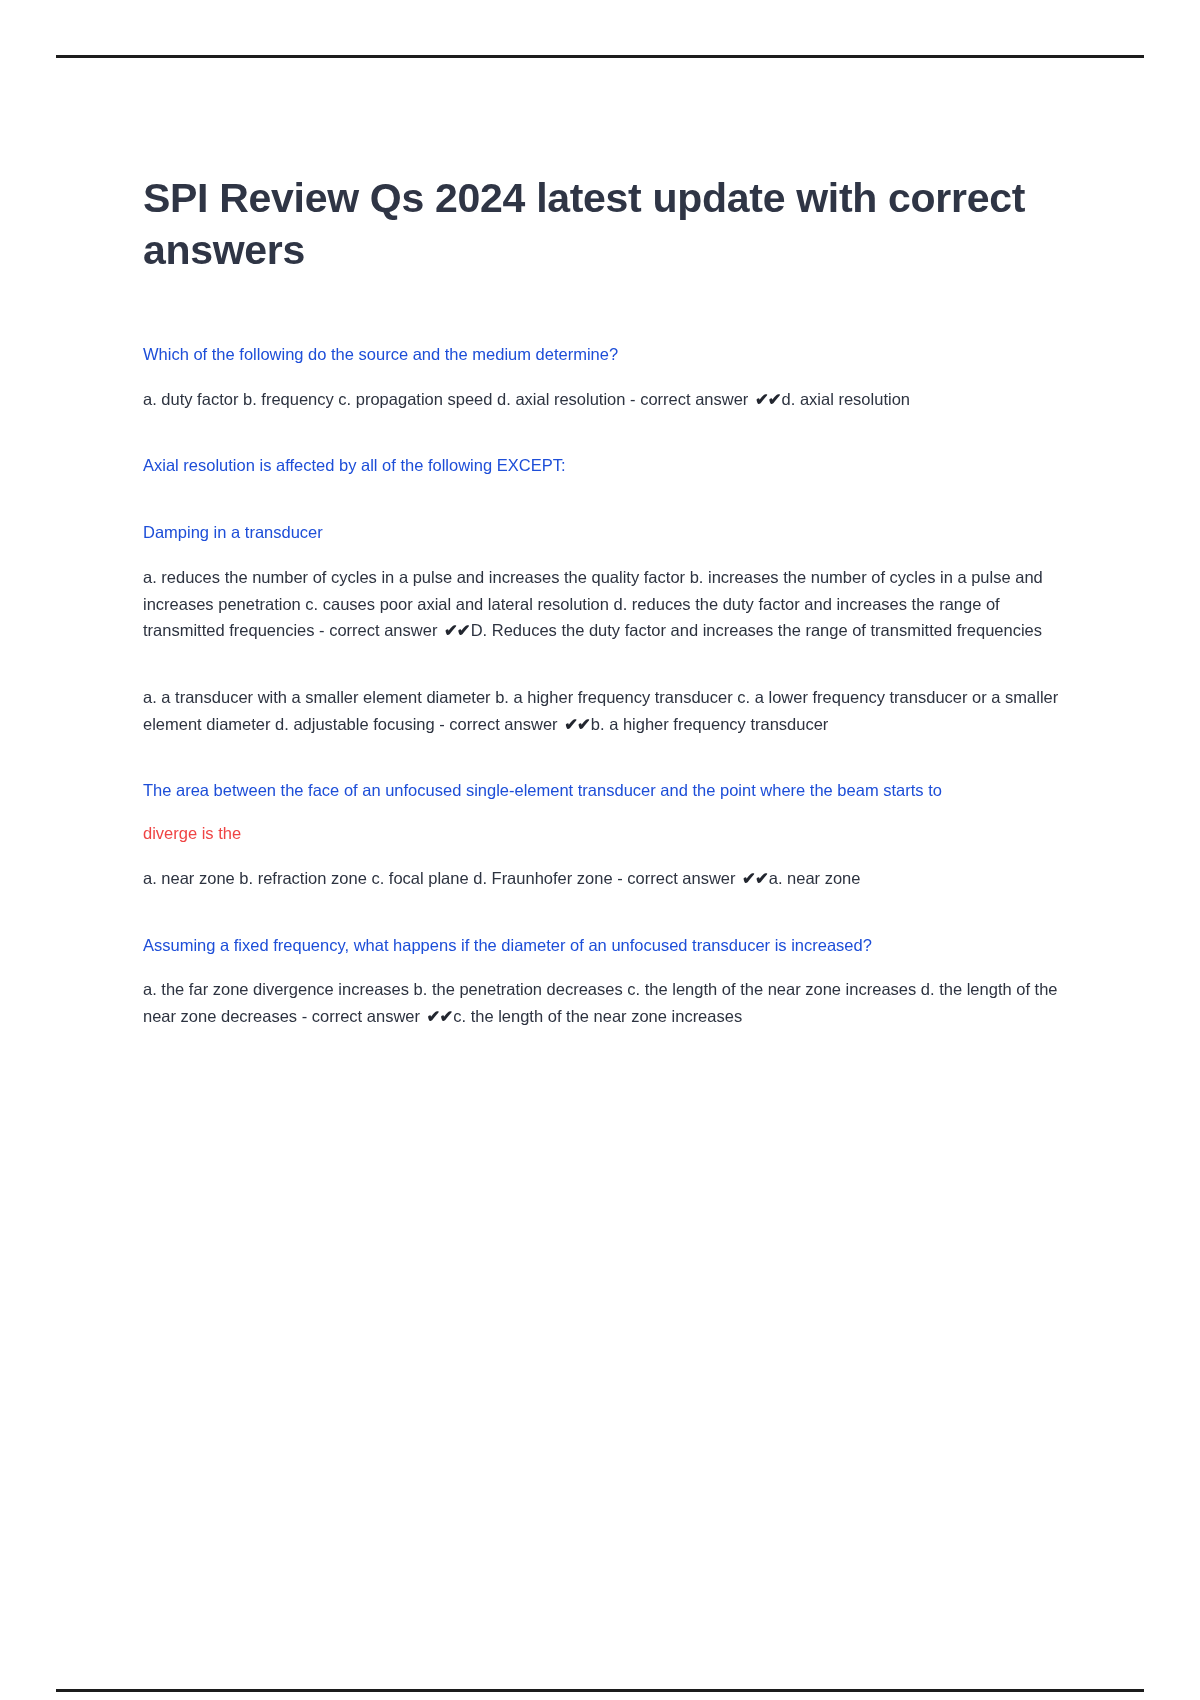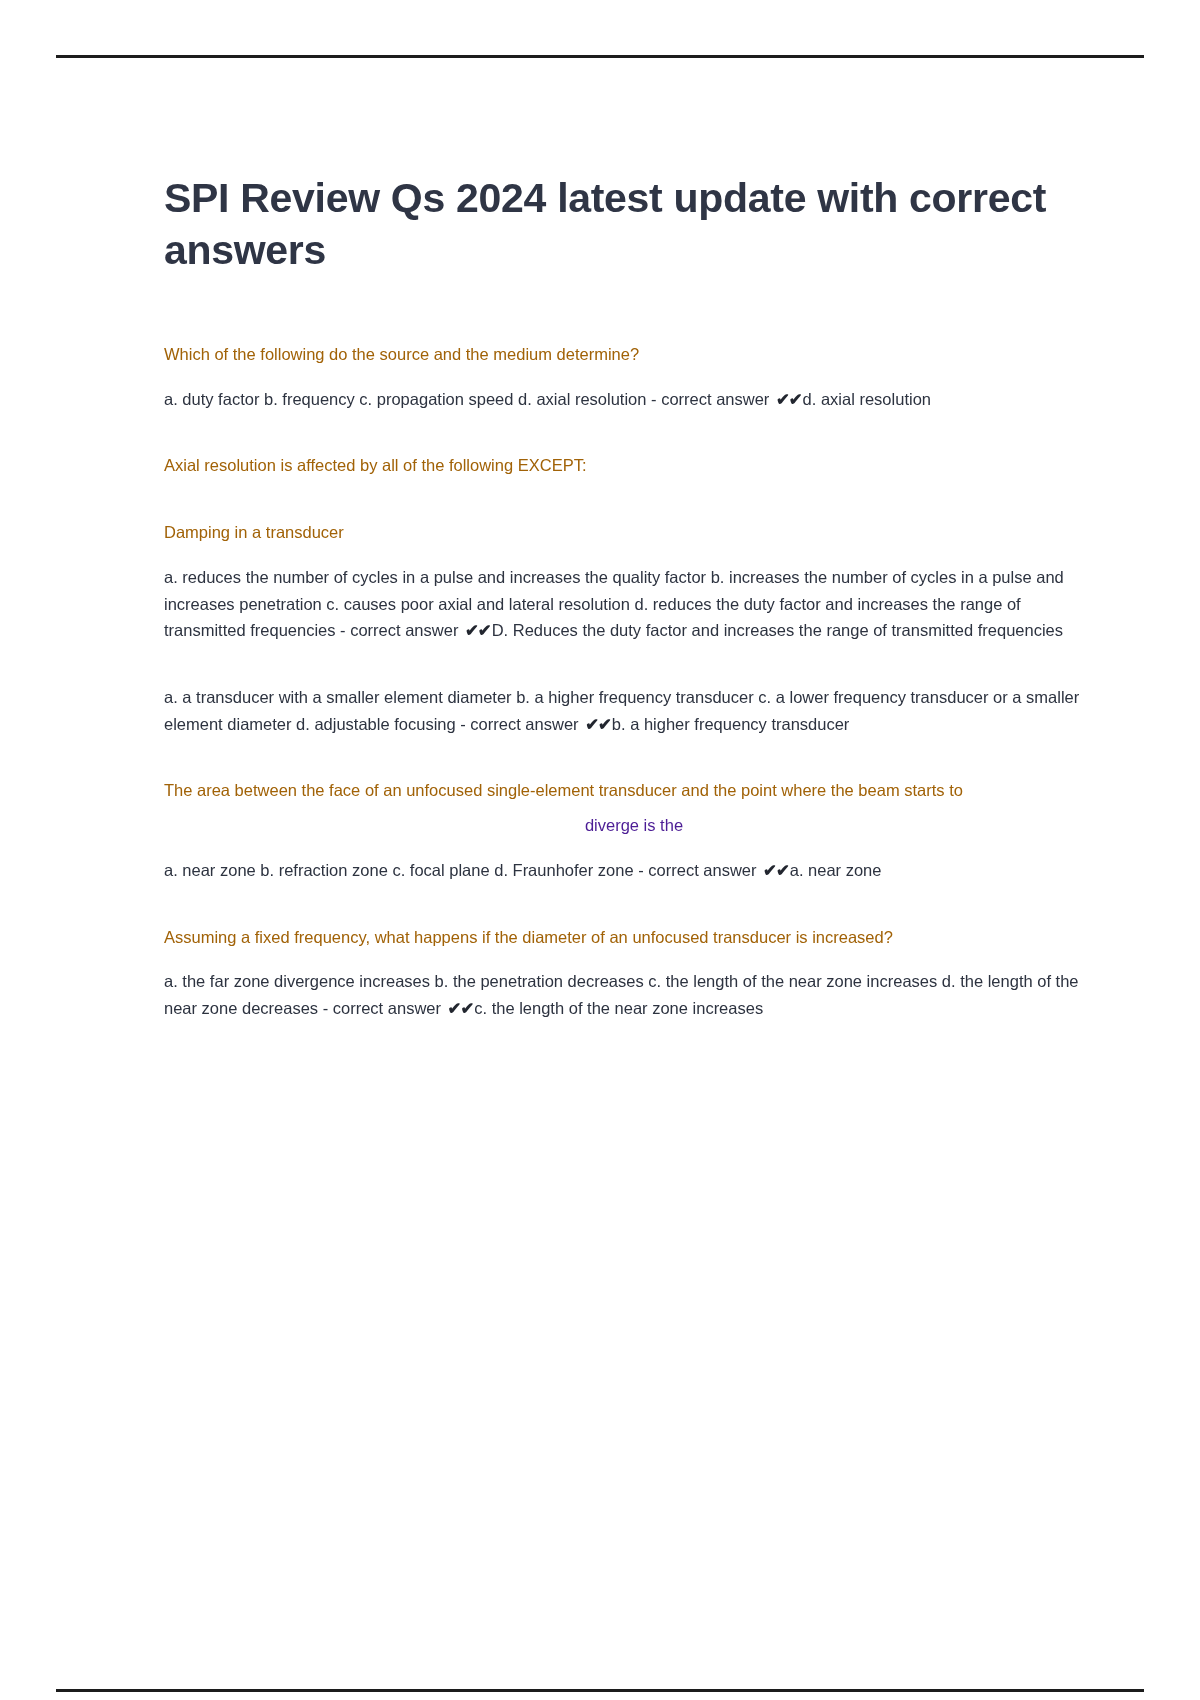--- a/index.html
+++ b/index.html
@@ -26,21 +26,21 @@
     left: 56px;
     width: 1088px;
     height: 3px;
     background: #1c1c1c;
   }
   .rule-top { top: 55px; }
   .rule-bottom { top: 1689px; }
 
   .content {
     position: absolute;
-    left: 164px;
+    left: 143px;
     top: 172px;
     width: 940px;
   }
 
   .doc-title {
     font-size: 41px;
     line-height: 1.28;
     font-weight: bold;
     color: #2f3545;
     letter-spacing: -0.3px;
@@ -49,21 +49,21 @@
   }
 
   .qa-block {
     margin-bottom: 40px;
   }
   .qa-block:last-child { margin-bottom: 17px; }
 
   .question {
     font-size: 16.5px;
     line-height: 1.62;
-    color: #a16207;
+    color: #1d4ed8;
     margin: 0 0 18px 0;
     max-width: 930px;
   }
   .question.tight { margin-bottom: 8px; }
 
   .answer {
     font-size: 16.5px;
     line-height: 1.62;
     color: #2d3340;
     margin: 0;
@@ -71,23 +71,22 @@
   }
   .answer .check {
     font-weight: bold;
     letter-spacing: -1px;
     padding: 0 1px 0 2px;
     color: #22262f;
   }
   .spacer-line {
     font-size: 16.5px;
     line-height: 1.62;
-    color: #4c1d95;
-    margin: 8px 0 18px 0;
-    text-align: center;
+    color: #ef4444;
+    margin: 16px 0 18px 0;
   }
 </style>
 </head>
 <body>
 
 <div class="page">
 
   <div class="rule rule-top"></div>
 
   <div class="content">

